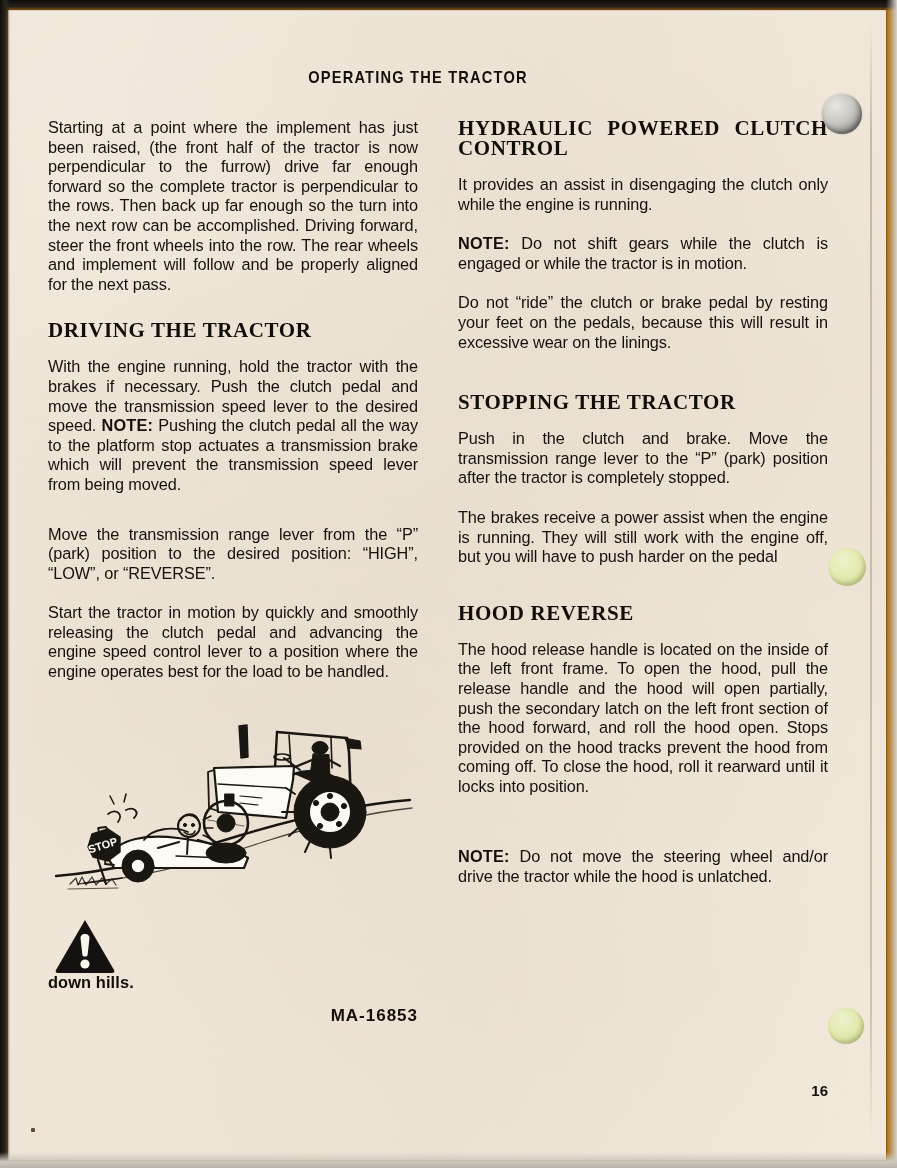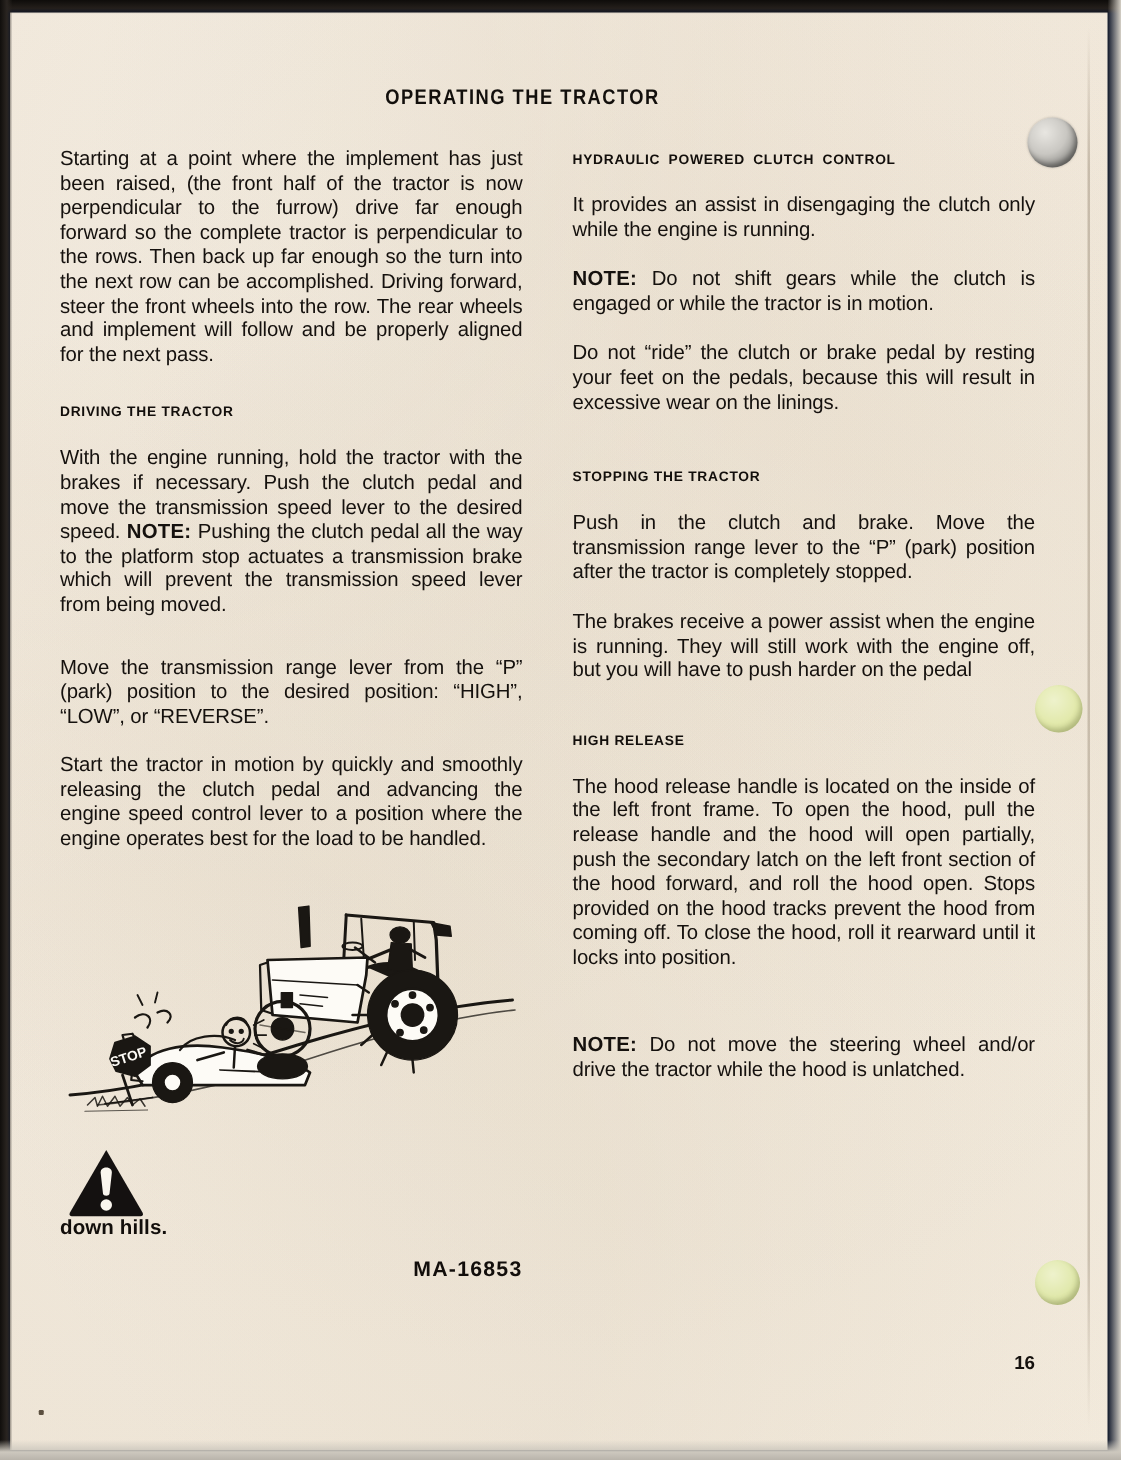--- a/index.html
+++ b/index.html
@@ -12,21 +12,21 @@
     height: 1168px;
     overflow: hidden;
     font-family: "Liberation Sans", sans-serif;
   }
 
   
   .scan {
     position: relative;
     width: 897px;
     height: 1168px;
-    background: #0f172a;
+    background: #a16207;
     overflow: hidden;
   }
 
   
   .paper {
     position: absolute;
     left: 8px;
     top: 10px;
     width: 878px;
     height: 1150px;
@@ -139,27 +139,28 @@
     text-align: justify;
     text-justify: inter-word;
     letter-spacing: -0.1px;
     color: #15110e;
     font-weight: 500;
   }
   p.body.last  { margin-bottom: 0; }
 
   h2.sec {
     margin: 26px 0 17px 0;
-    font-size: 11px;
+    font-size: 21px;
     line-height: 20px;
     font-weight: bold;
     letter-spacing: 0.6px;
     text-align: justify;
     text-justify: inter-word;
     color: #120e0b;
+    font-family: Liberation Serif, serif;
   }
   h2.sec.first { margin-top: 0; }
   h2.sec.spread { word-spacing: 3px; }
 
   b.lead { font-weight: bold; letter-spacing: 0.2px; }
 
   
   .figure {
     position: relative;
     margin-top: 26px;
@@ -367,21 +368,21 @@
           <p class="body"><b class="lead">NOTE:</b><span> Do not shift gears while the clutch is engaged or while the tractor is in motion.</span></p>
 
           <p class="body">Do not “ride” the clutch or brake pedal by resting your feet on the pedals, because this will result in excessive wear on the linings.</p>
 
           <h2 class="sec" style="margin-top:40px;">STOPPING THE TRACTOR</h2>
 
           <p class="body">Push in the clutch and brake. Move the transmission range lever to the “P” (park) position after the tractor is completely stopped.</p>
 
           <p class="body">The brakes receive a power assist when the engine is running. They will still work with the engine off, but you will have to push harder on the pedal</p>
 
-          <h2 class="sec" style="margin-top:36px;">HIGH RELEASE</h2>
+          <h2 class="sec" style="margin-top:36px;">HOOD REVERSE</h2>
 
           <p class="body">The hood release handle is located on the inside of the left front frame. To open the hood, pull the release handle and the hood will open partially,  push the secondary latch on the left front section of the hood forward, and roll the hood open. Stops provided on the hood tracks prevent the hood from coming off. To close the hood, roll it rearward until it locks into position.</p>
 
           <p class="body last" style="margin-top:51px;"><b class="lead">NOTE:</b><span> Do not move the steering wheel and/or drive the tractor while the hood is unlatched.</span></p>
 
         </div>
       </div>
 
       <div class="folio">16</div>
 

